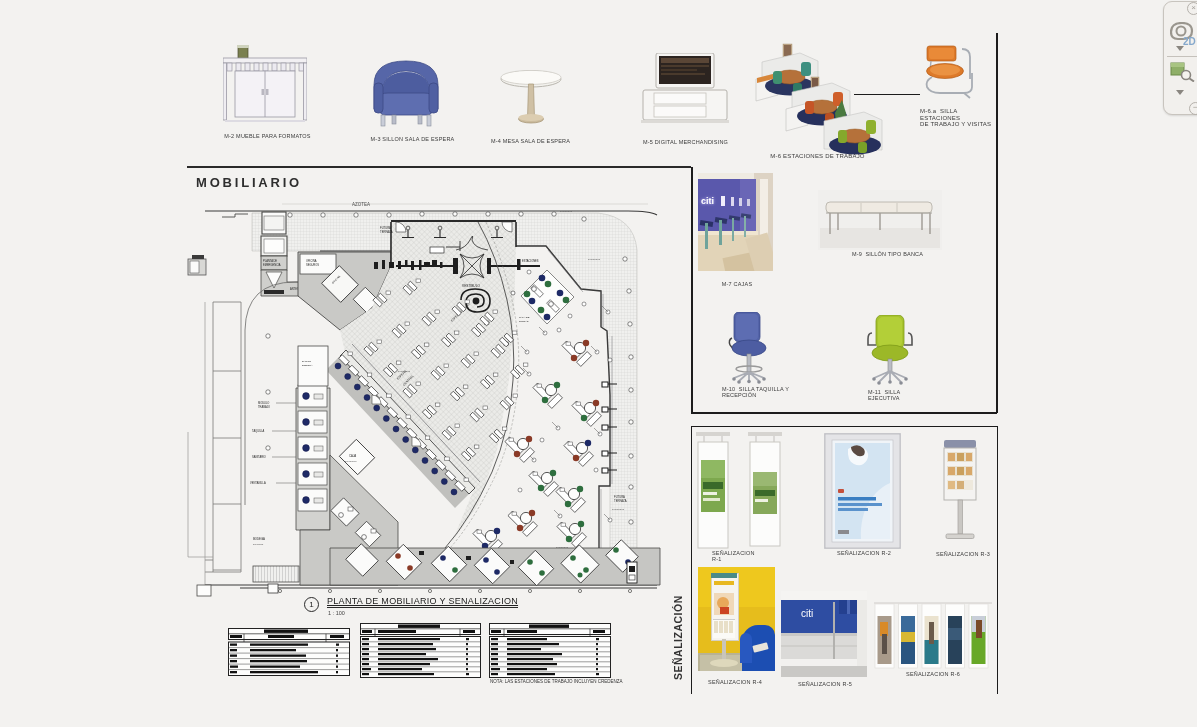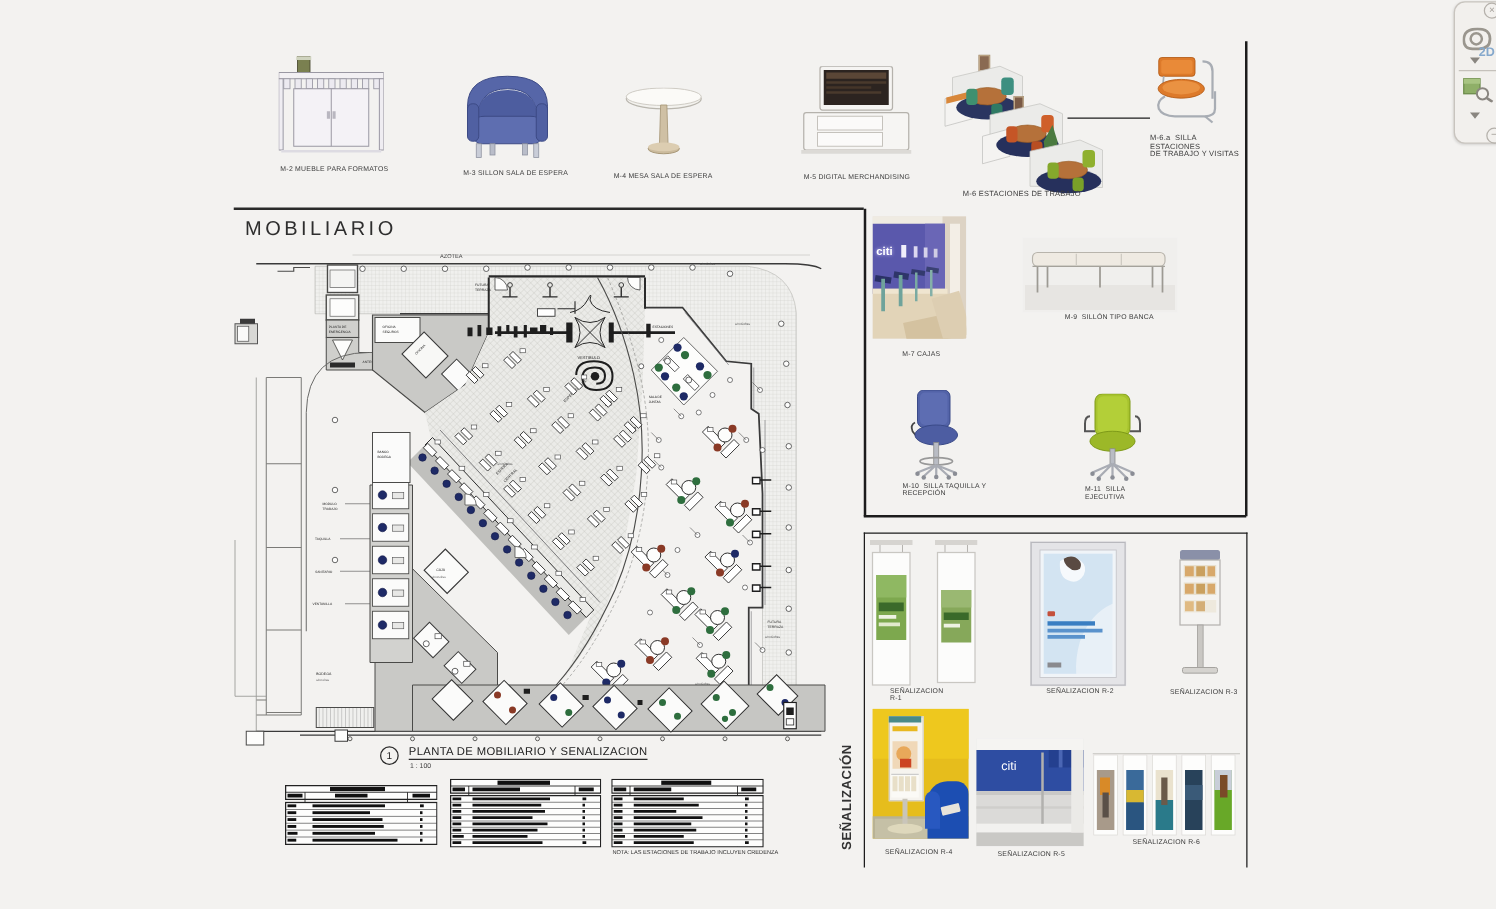--- a/index.html
+++ b/index.html
@@ -7,21 +7,21 @@
 .abs{position:absolute;}
 .lbl{position:absolute;font-size:5.5px;color:#3b3b3b;letter-spacing:0.2px;line-height:1.1;text-align:center;}
 </style>
 </head>
 <body>
 
 <div class="abs" style="left:0;top:0;width:1197px;height:727px;background:#f3f2f0;"></div>
 
 <div class="abs" style="left:187px;top:166px;width:504px;height:1.6px;background:#2a2a2a;"></div>
 
-<div class="abs" style="left:196px;top:175px;font-size:16px;font-weight:normal;color:#2e2e2e;letter-spacing:2.8px;">MOBILIARIO</div>
+<div class="abs" style="left:196px;top:175px;font-size:13px;font-weight:bold;color:#2e2e2e;letter-spacing:2.8px;">MOBILIARIO</div>
 
 <div class="abs" style="left:996px;top:33px;width:1.5px;height:380px;background:#1c1c1c;"></div>
 
 <div class="abs" style="left:691px;top:167px;width:1.5px;height:246px;background:#1c1c1c;"></div>
 
 <div class="abs" style="left:691px;top:412px;width:306px;height:1.5px;background:#1c1c1c;"></div>
 
 <div class="abs" style="left:691px;top:426px;width:305px;height:267px;border:1.5px solid #1c1c1c;border-bottom:none;"></div>
 
 <div class="abs" style="left:672px;top:601px;width:16px;height:80px;">
@@ -403,21 +403,21 @@
 <line x1="19.5" y1="16.5" x2="24" y2="19.5" stroke="#8a8680" stroke-width="2"></line>
 </svg>
 </div>
 
 <div class="abs" style="left:1176px;top:90px;width:0;height:0;border-left:4px solid transparent;border-right:4px solid transparent;border-top:5px solid #8a8680;"></div>
 
 <div class="abs" style="left:1189px;top:102px;width:11px;height:11px;border-radius:50%;border:1.2px solid #b5b1ab;color:#a5a19b;font-size:9px;line-height:9px;text-align:center;">−</div>
 
 <div class="abs" style="left:304px;top:597px;width:13px;height:13px;border:1px solid #2a2a2a;border-radius:50%;font-size:8px;text-align:center;line-height:13px;color:#222;">1</div>
 
-<div class="abs" style="left:327px;top:596px;font-size:9px;color:#222;letter-spacing:0.3px;border-bottom:1.3px solid #2a2a2a;padding-bottom:1px;">PLANTA DE MOBILIARIO Y SENALIZACION</div>
+<div class="abs" style="left:327px;top:596px;font-size:9px;color:#222;letter-spacing:0.3px;border-bottom:1.3px solid #2a2a2a;padding-bottom:1px;text-decoration:underline;">PLANTA DE MOBILIARIO Y SENALIZACION</div>
 
 <div class="abs" style="left:328px;top:610px;font-size:5.5px;color:#444;">1 : 100</div>
 
 <div class="abs" style="left:228px;top:628px;width:122px;height:48px;"><svg width="122" height="48" viewBox="0 0 122 48">
 <rect x="0.5" y="0.5" width="121" height="11" fill="#fdfdfc" stroke="#222" stroke-width="1"></rect>
 <rect x="36" y="1.5" width="44" height="3.4" fill="#111"></rect>
 <line x1="0.5" y1="5.8" x2="121.5" y2="5.8" stroke="#222" stroke-width="0.7"></line>
 <rect x="2" y="7" width="12" height="3" fill="#111"></rect>
       <rect x="40" y="7" width="26" height="3" fill="#111"></rect>
       <rect x="102" y="7" width="14" height="3" fill="#111"></rect>

